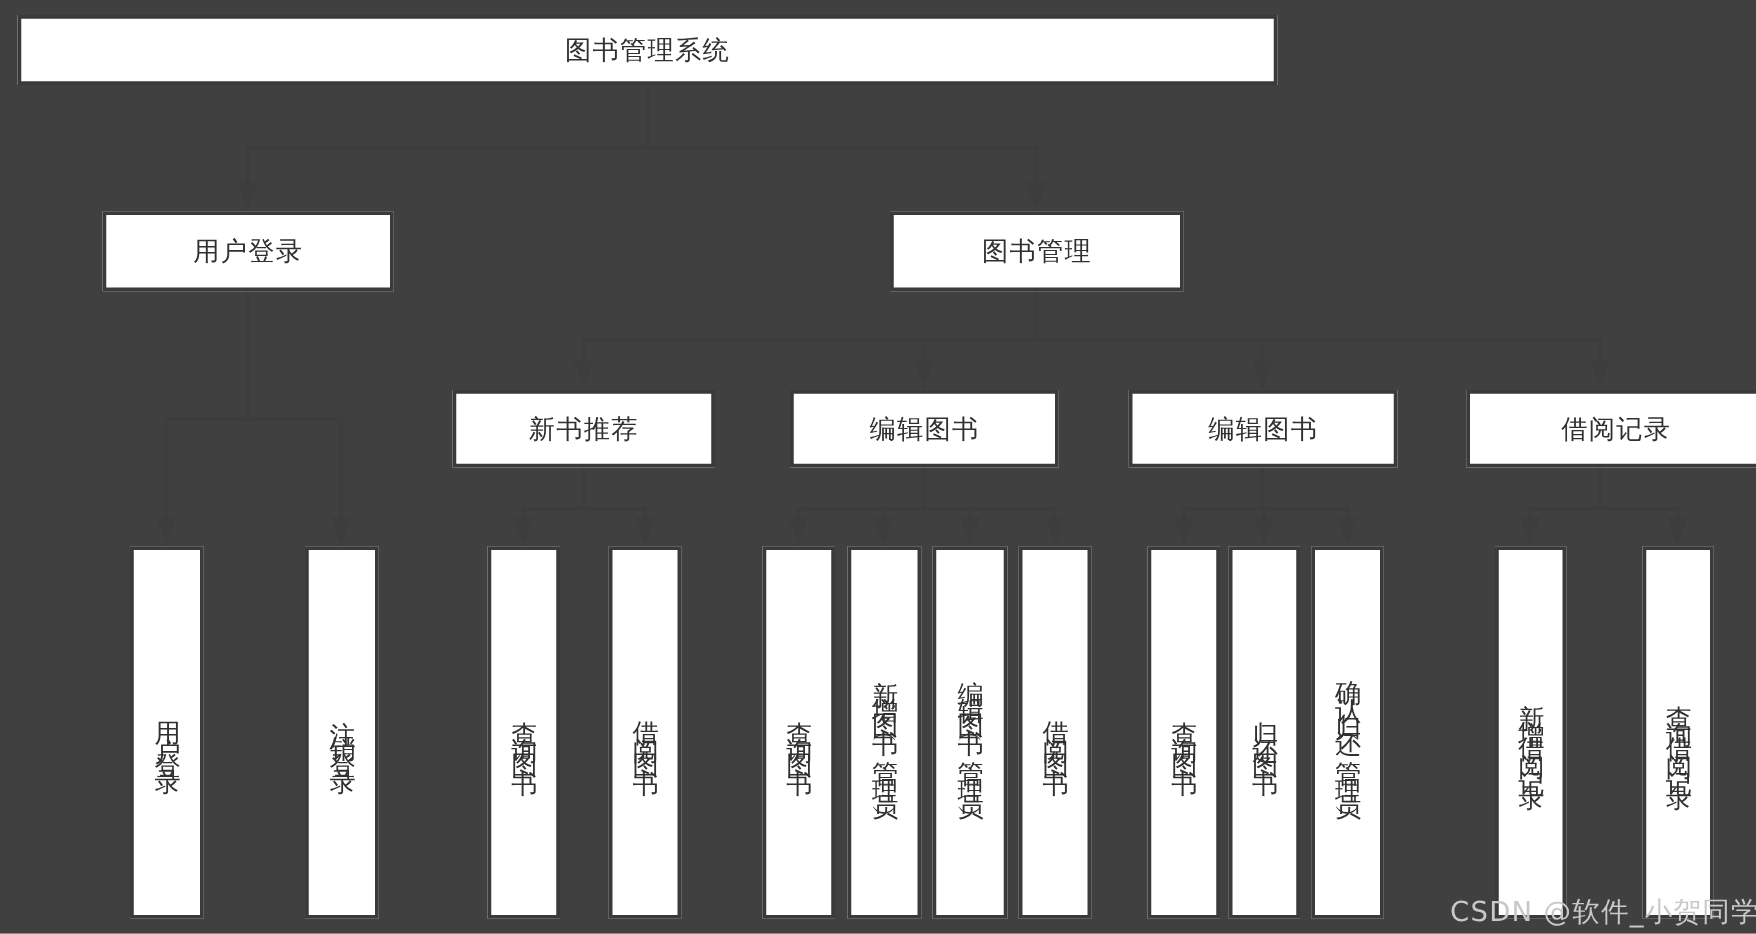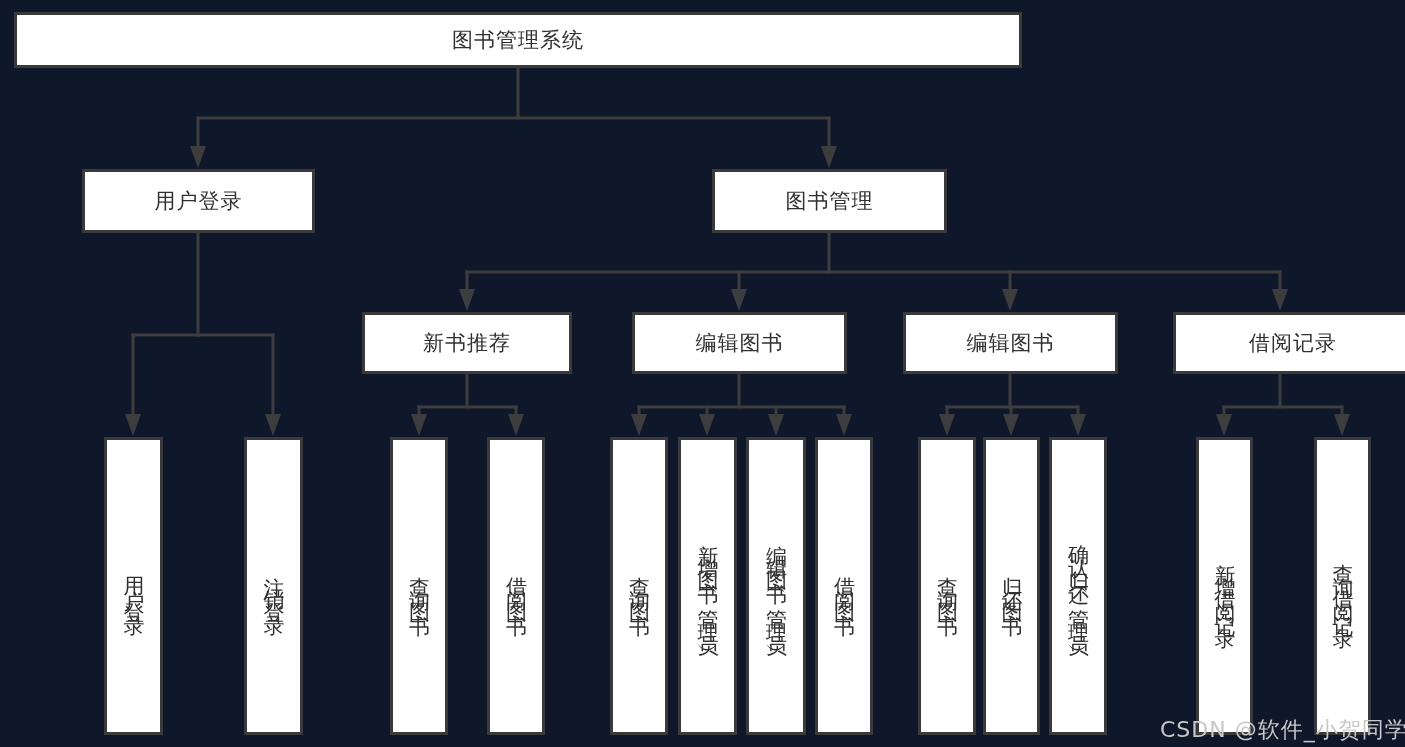--- a/index.html
+++ b/index.html
@@ -1,19 +1,19 @@
 <!DOCTYPE html>
 <html><head>
 <meta charset="utf-8">
 <style>
   html,body { margin:0; padding:0; background:#ffffff; }
   #canvas {
     position:relative;
     width:1405px; height:747px;
-    background:#0f172a;
+    background:#404040;
     font-family:"DejaVu Sans", sans-serif;
     overflow:hidden;
   }
   #connector-svg { position:absolute; left:0; top:0; width:1405px; height:747px; }
   .box {
     position:absolute;
     box-sizing:border-box;
     border:3px solid #3a3a3a;
     background:#ffffff;
     display:flex;

